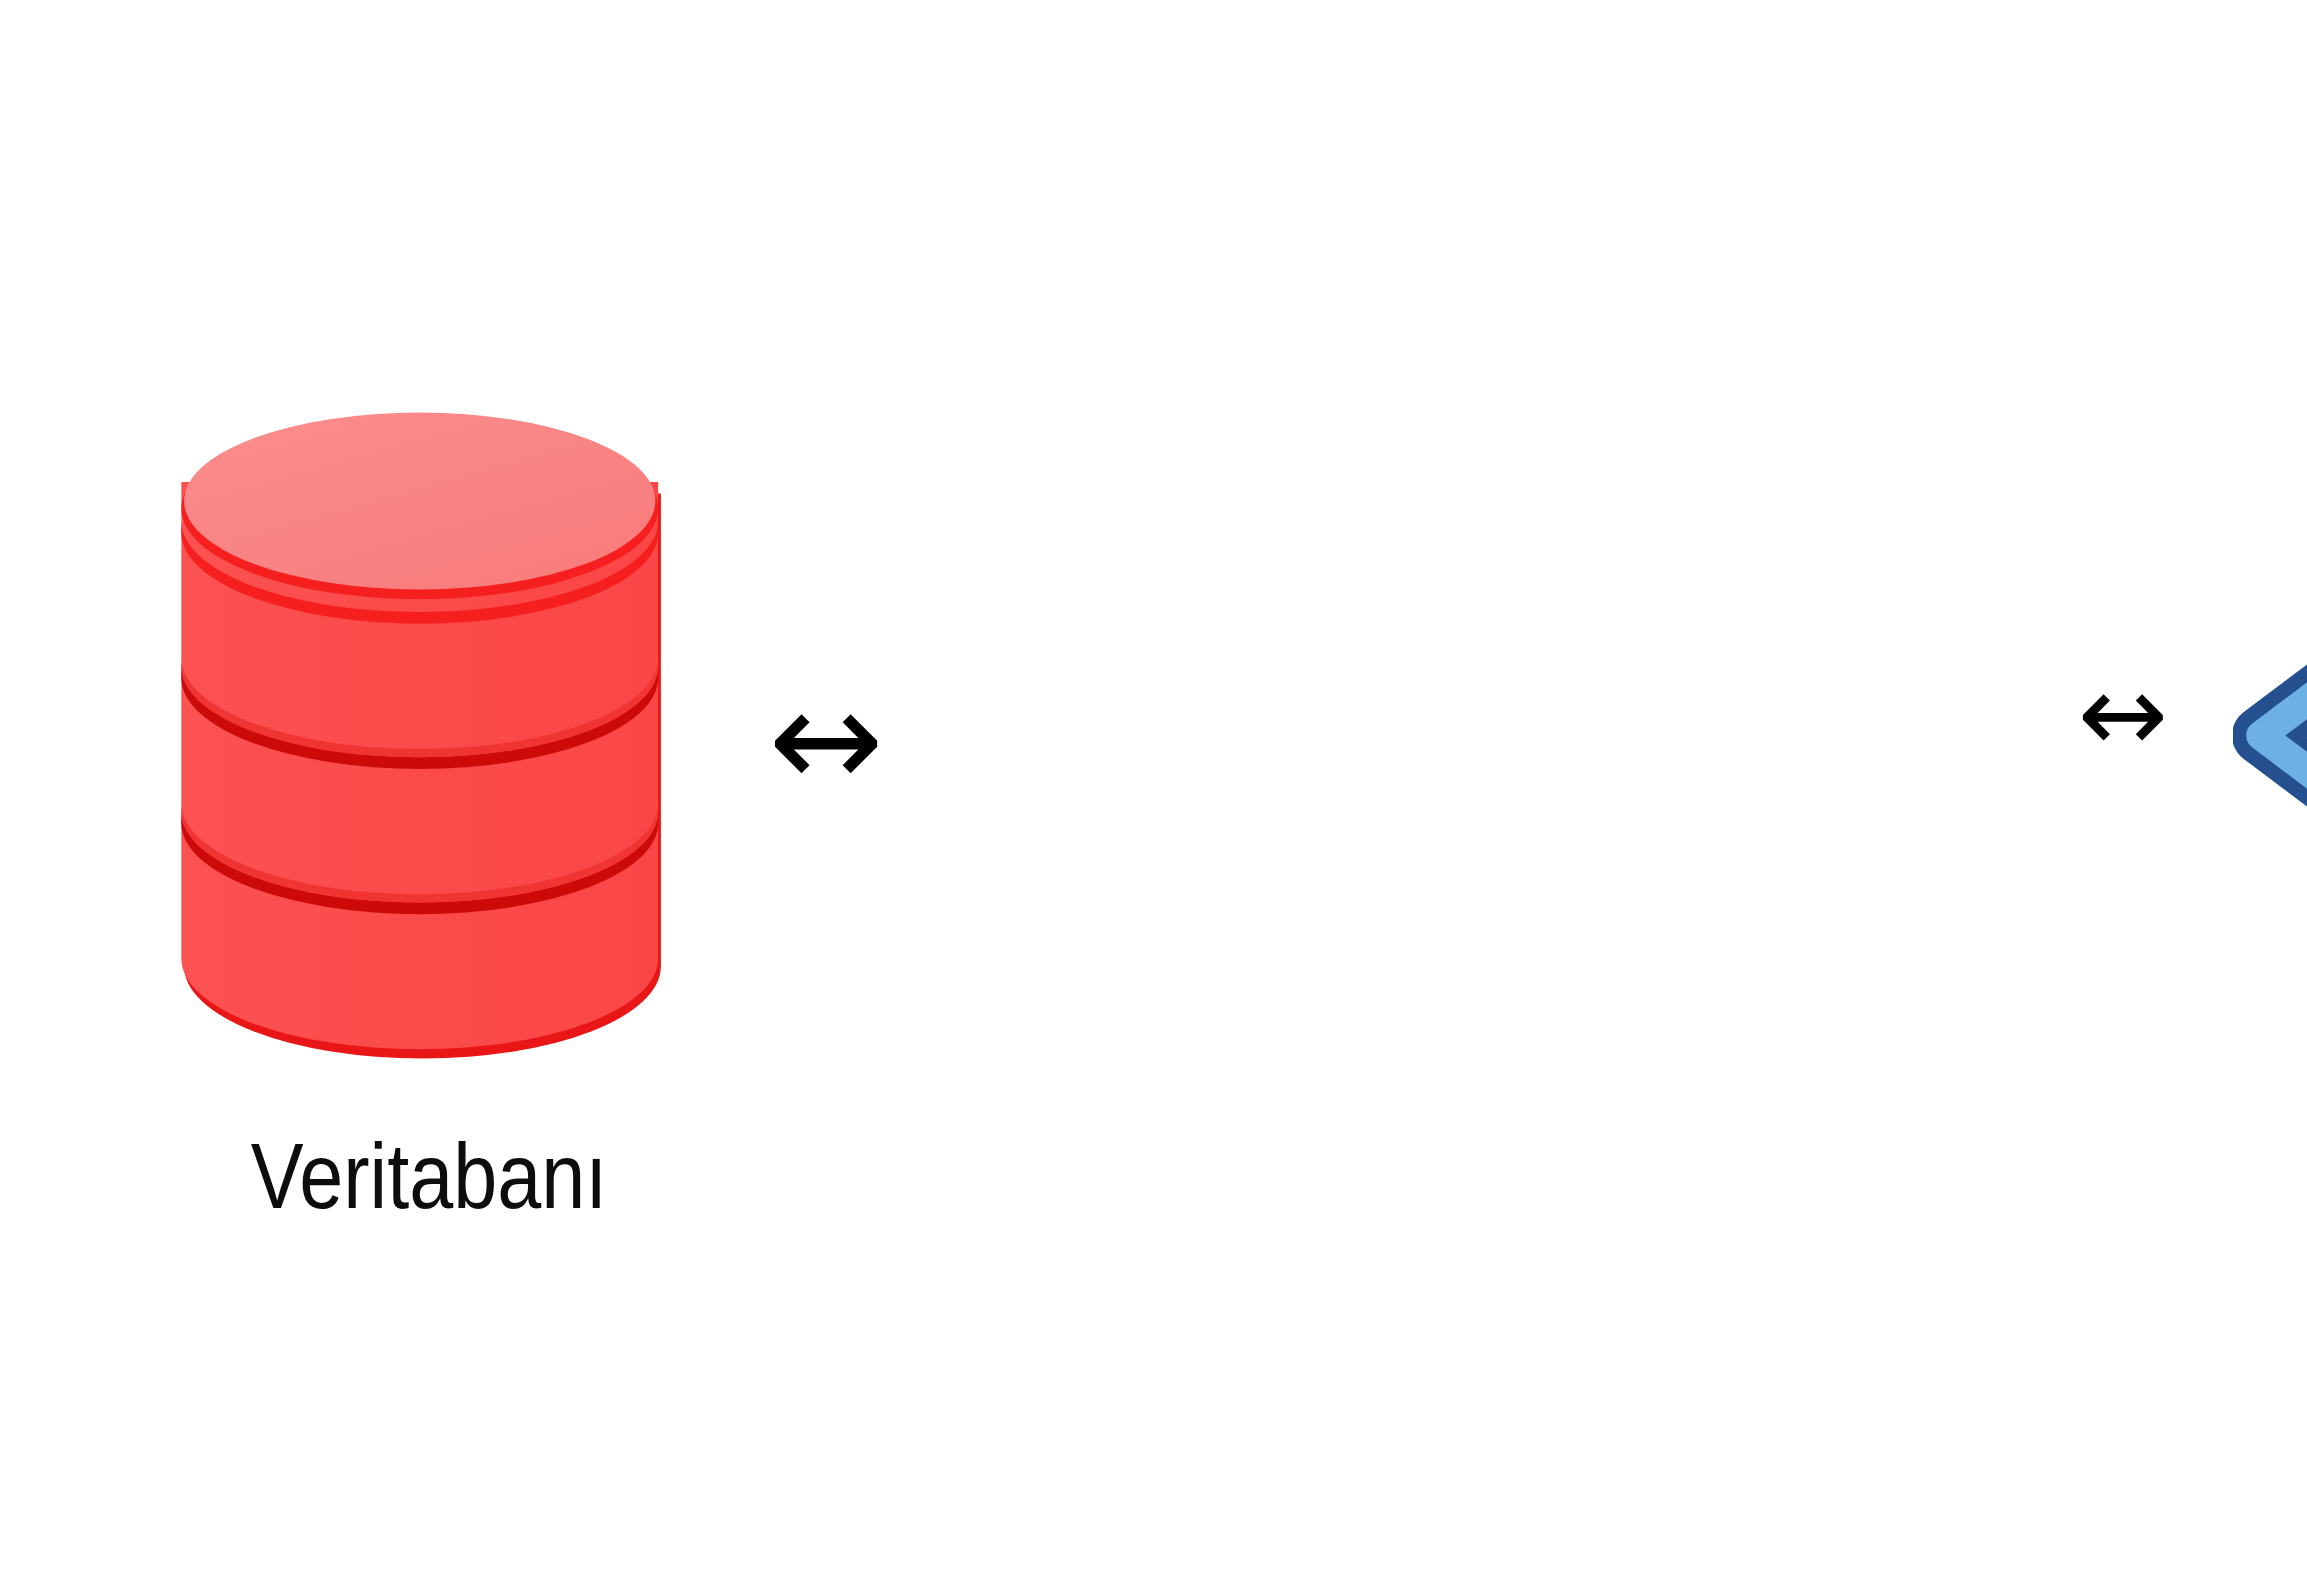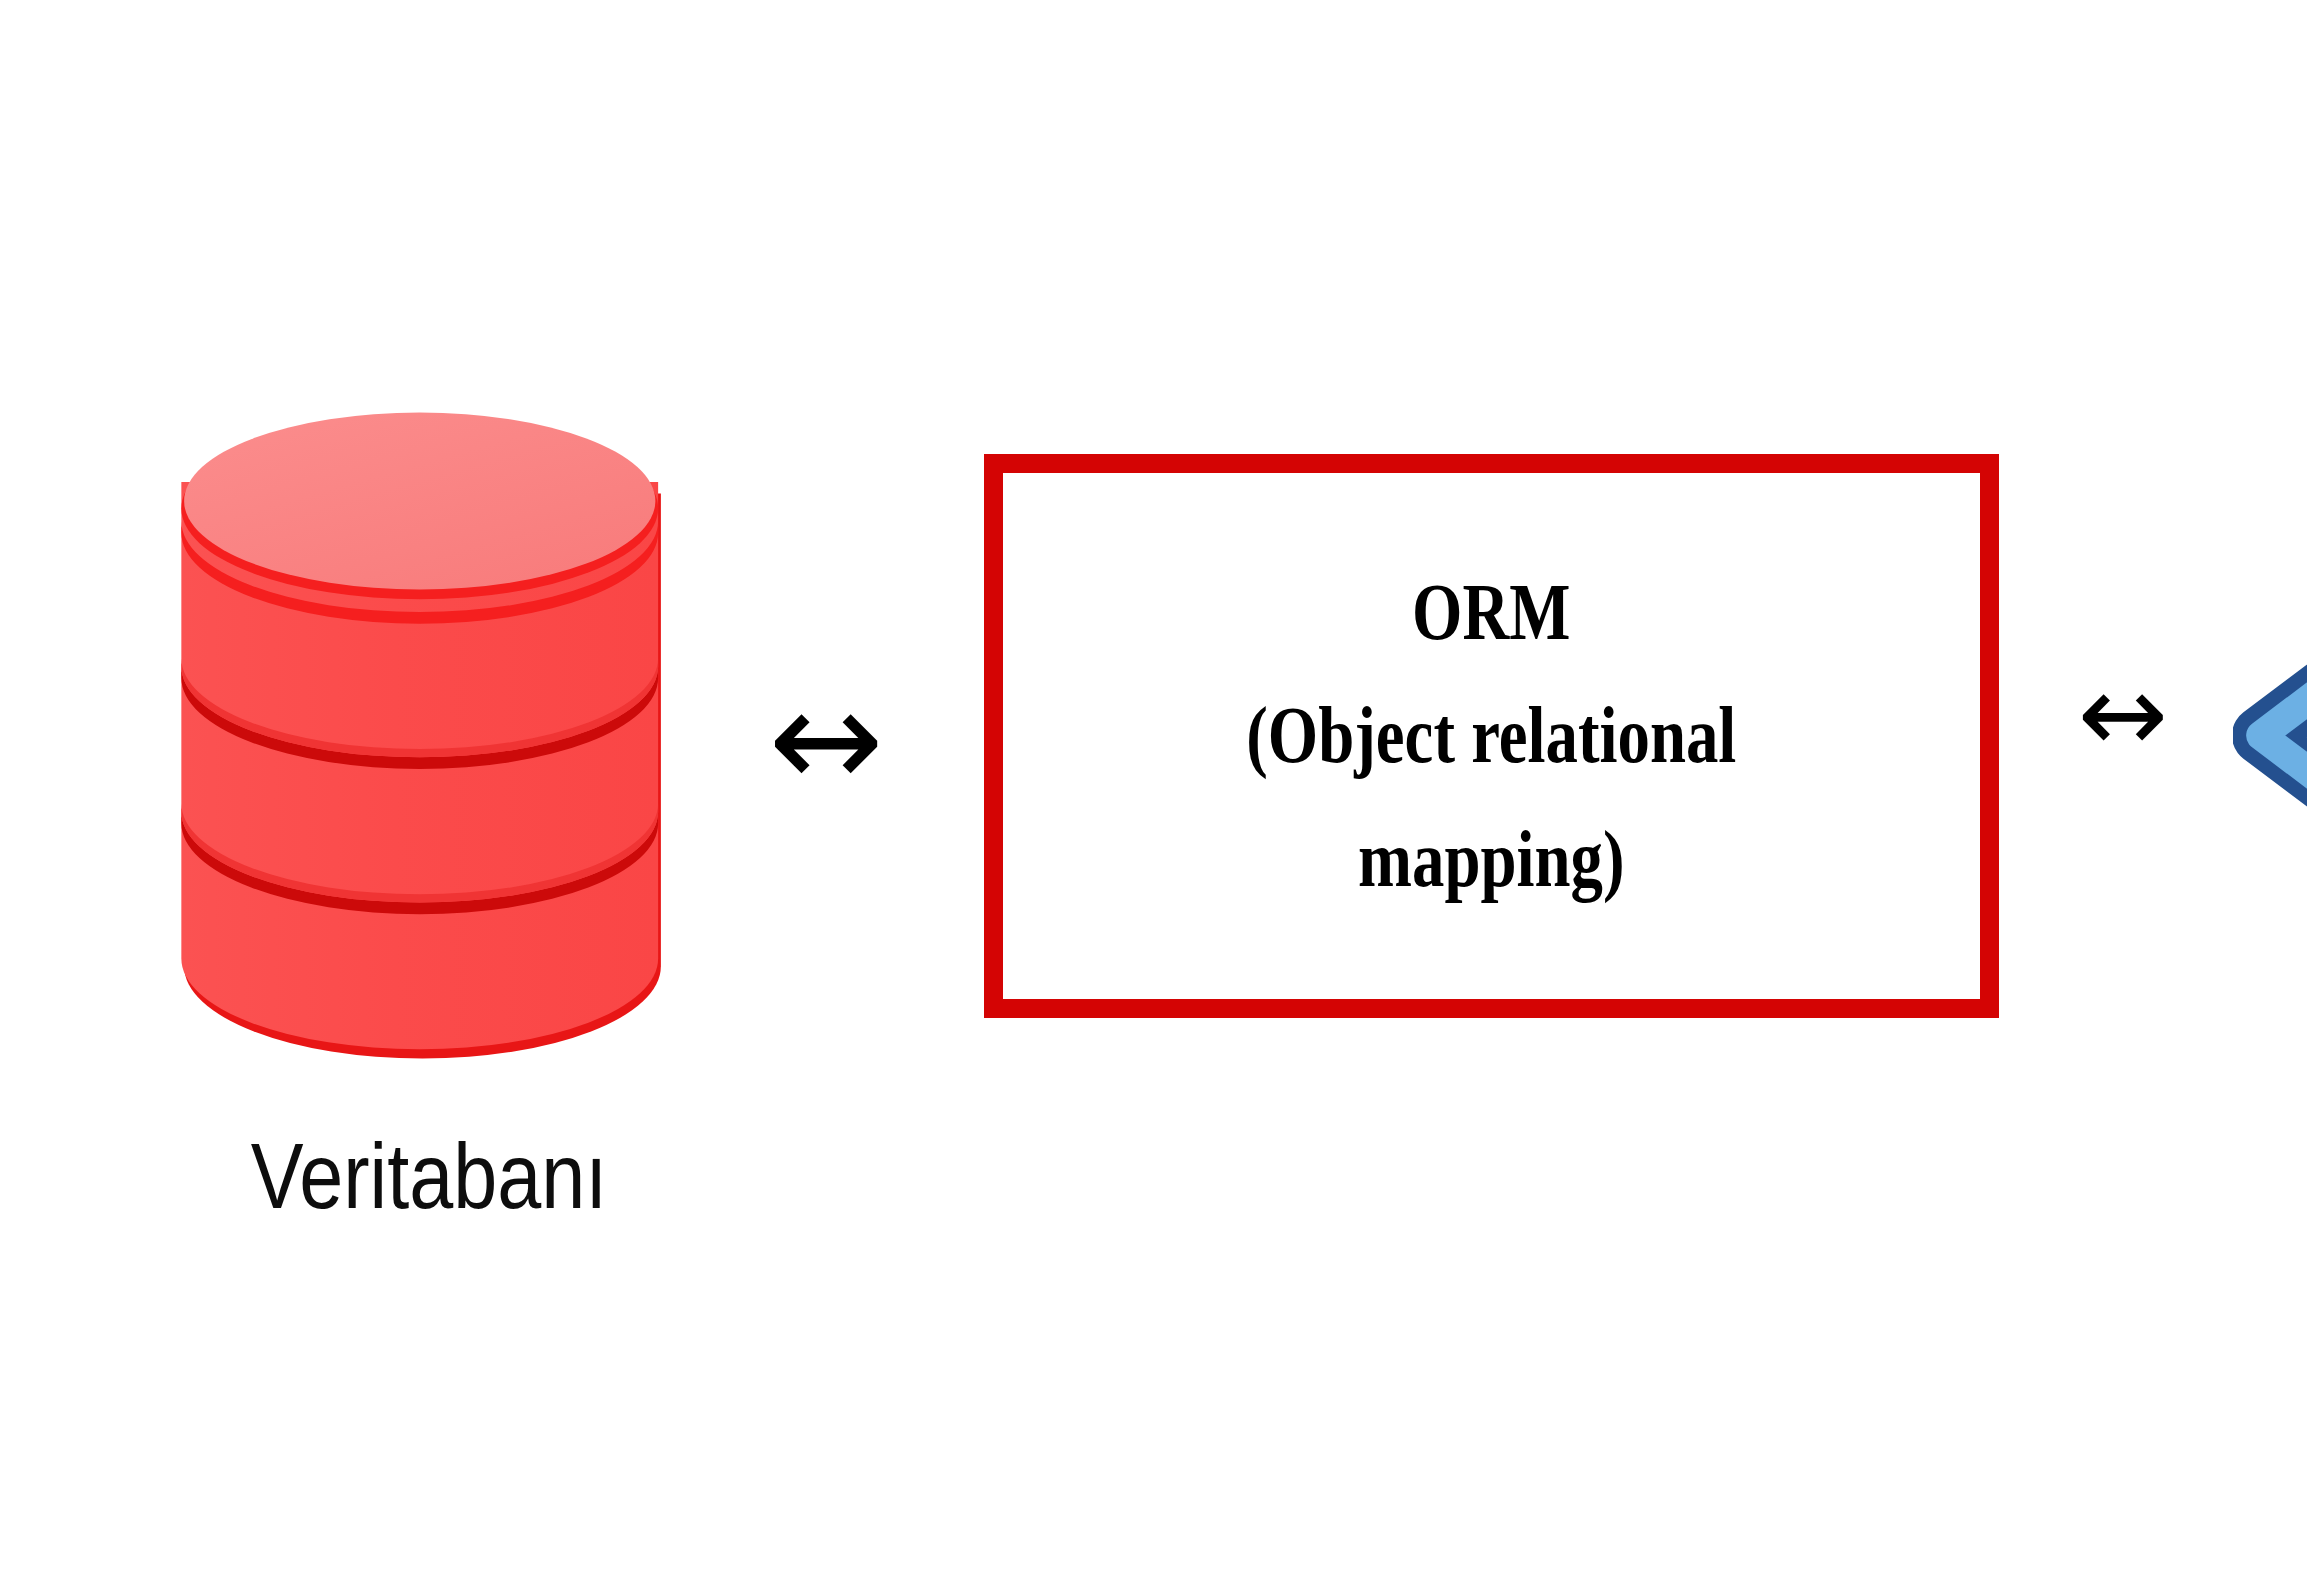--- a/index.html
+++ b/index.html
@@ -134,25 +134,20 @@
 
       <path d="M 22 275 A 517 197 0 0 0 1056 275 L 1056 250 A 517 197 0 0 1 22 250 Z" fill="#f51f1f"></path>
 
       <ellipse cx="539" cy="222" rx="517" ry="197" fill="#f51f1f"></ellipse>
       <ellipse cx="539" cy="206" rx="511" ry="192" fill="url(#topGrad)"></ellipse>
     </svg>
   </div>
 
   <div class="arrow" id="arrow-db-orm">↔</div>
 
-  <div id="orm-box">
-    <div id="orm-text">ORM
-(Object relational
-mapping)</div>
-  </div>
 
   <div class="arrow" id="arrow-orm-sw">↔</div>
 
   <div id="code-figure">
     <svg viewBox="0 0 1760 1490" xmlns="http://www.w3.org/2000/svg" aria-hidden="true">
       <g fill="none" stroke-linecap="round" stroke-linejoin="round">
 
         <polyline points="425,470 60,745 425,1020" stroke="#24508f" stroke-width="126"></polyline>
         <polyline points="425,470 60,745 425,1020" stroke="#6cb0e4" stroke-width="64"></polyline>
 

